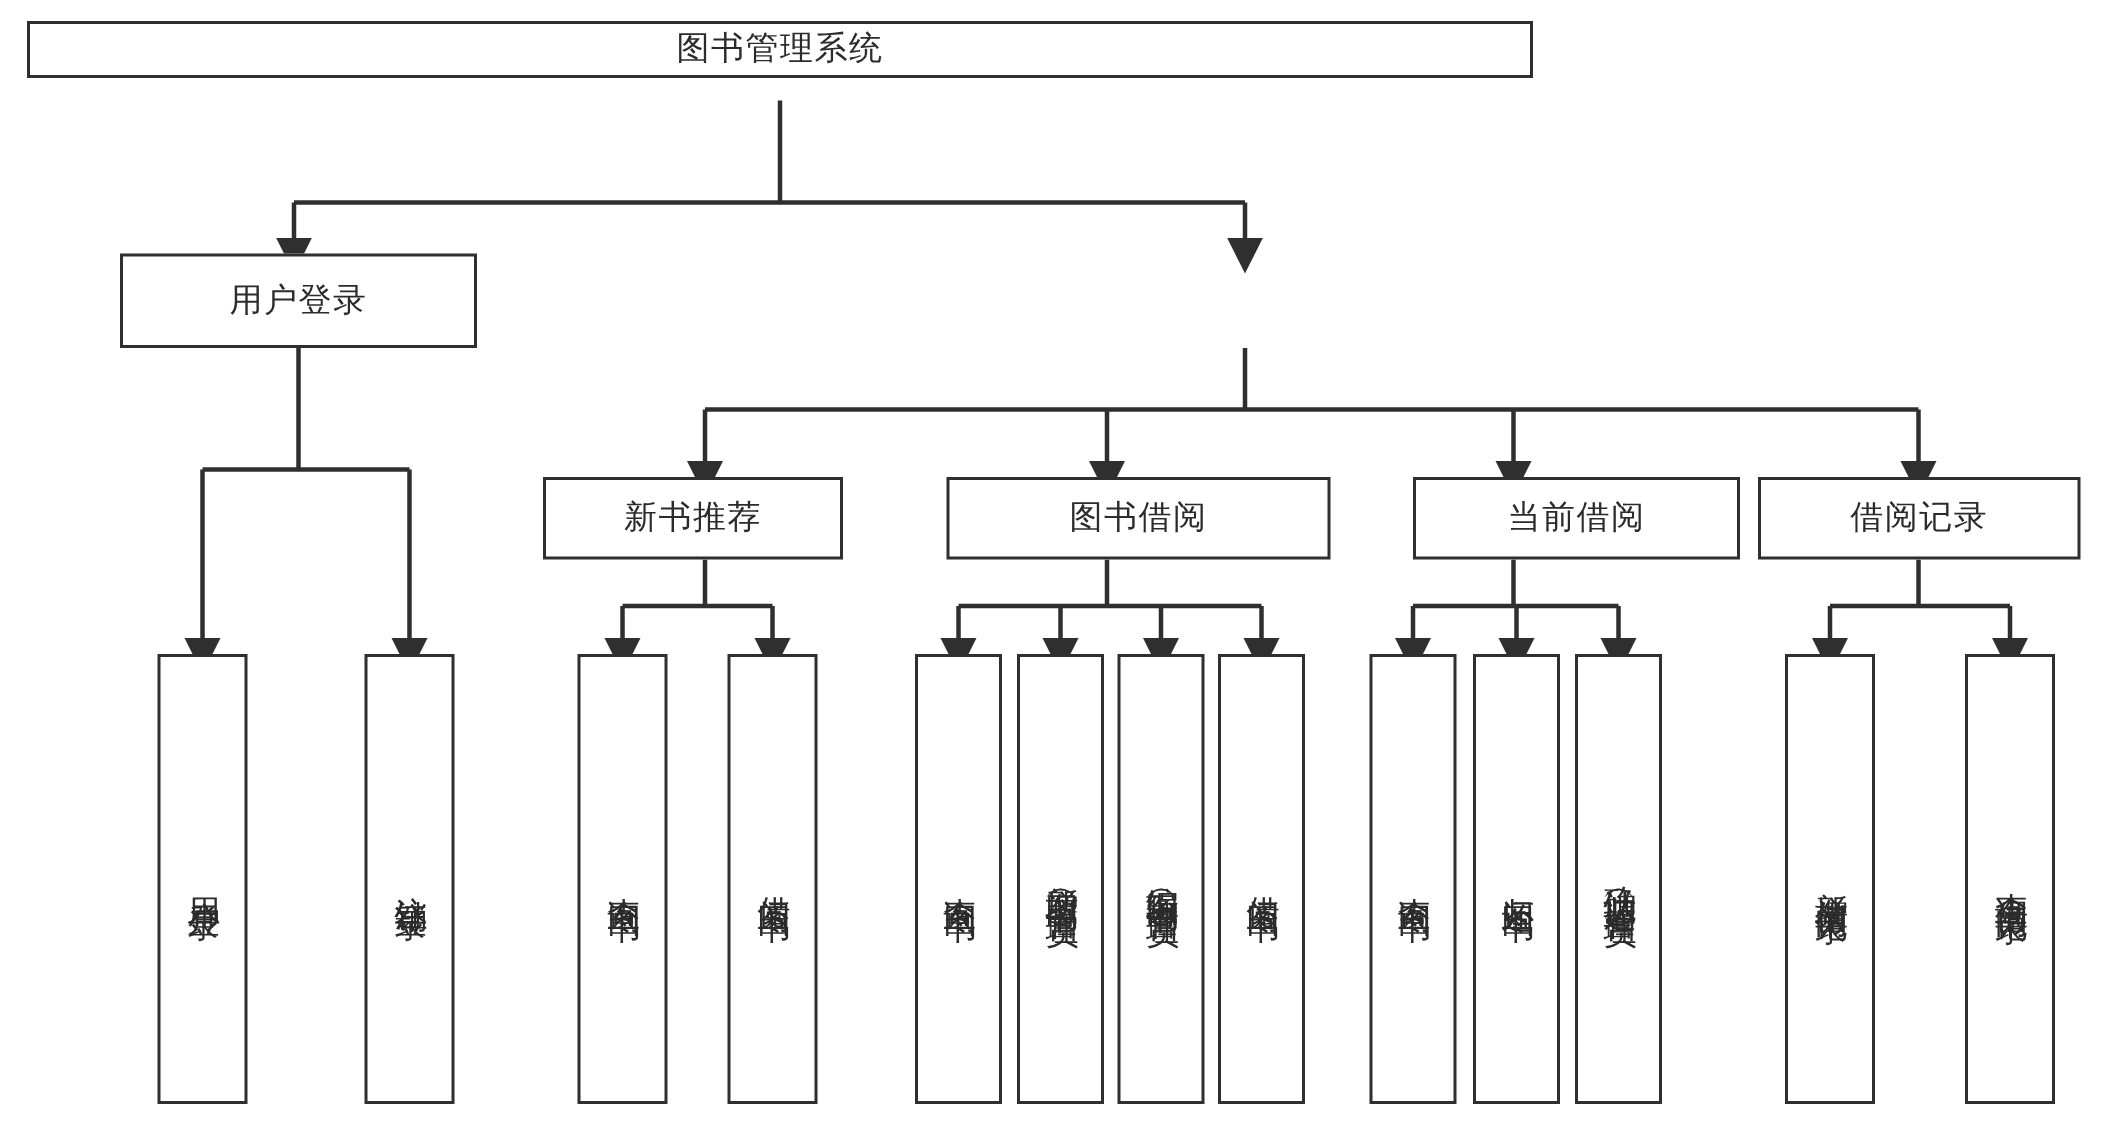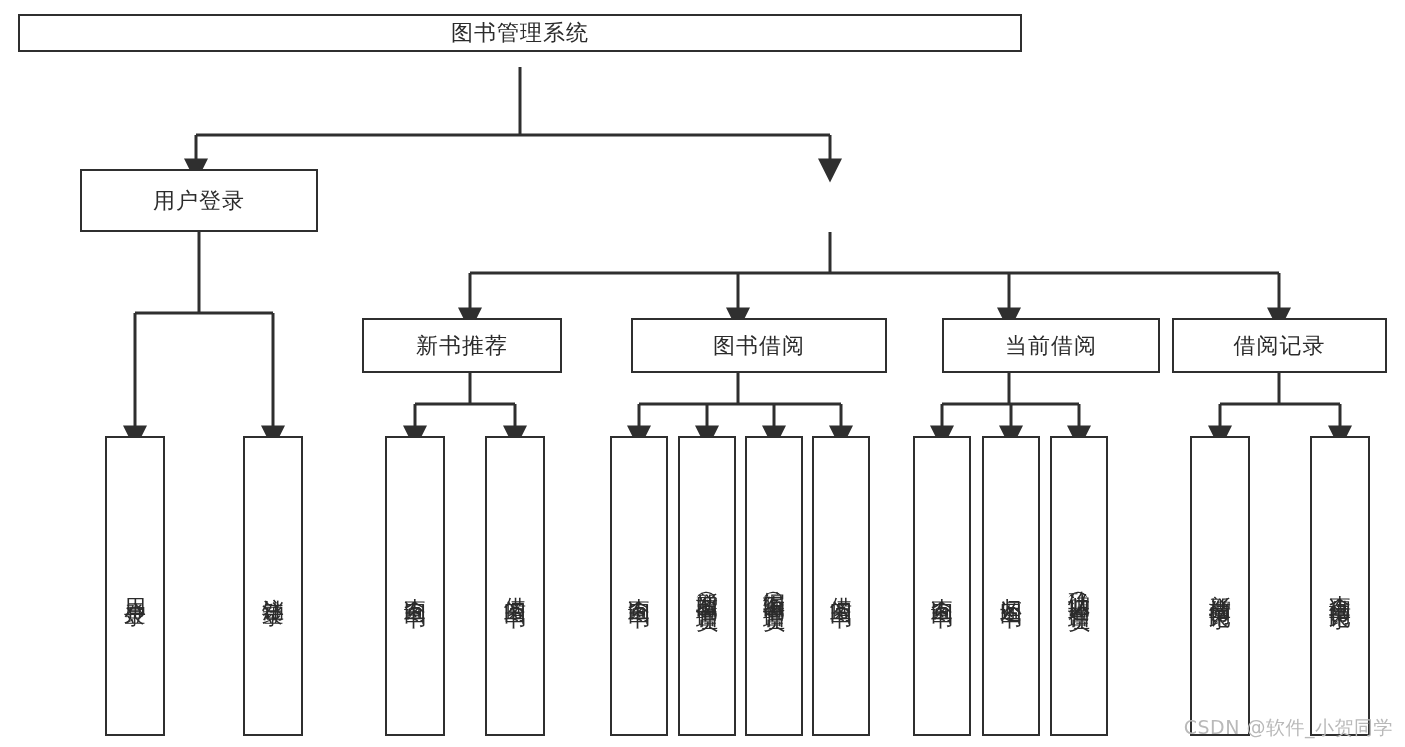--- a/index.html
+++ b/index.html
@@ -183,15 +183,14 @@
     <span class="node-text">确认归还（管理员）</span>
   </div>
 
   <div class="node vertical" style="left:1190px; top:436px; width:60px; height:300px;">
     <span class="node-text">新增借阅记录</span>
   </div>
   <div class="node vertical" style="left:1310px; top:436px; width:60px; height:300px;">
     <span class="node-text">查询借阅记录</span>
   </div>
 
-  <div id="watermark">CSDN @软件_小贺同学</div>
 
 </div>
 
 </body></html>

